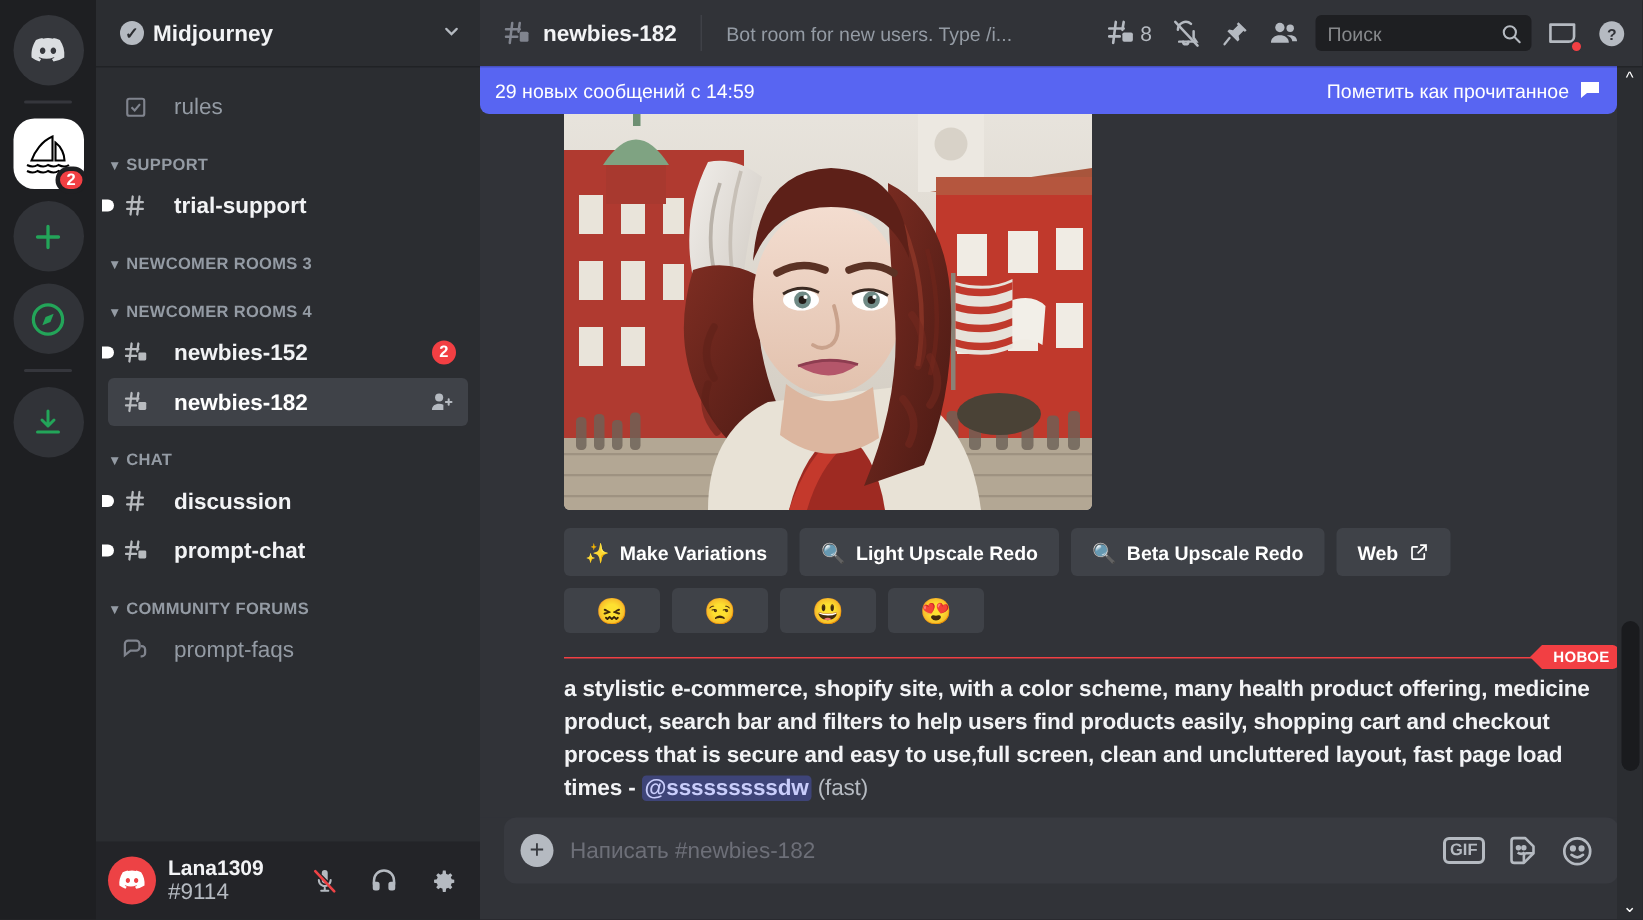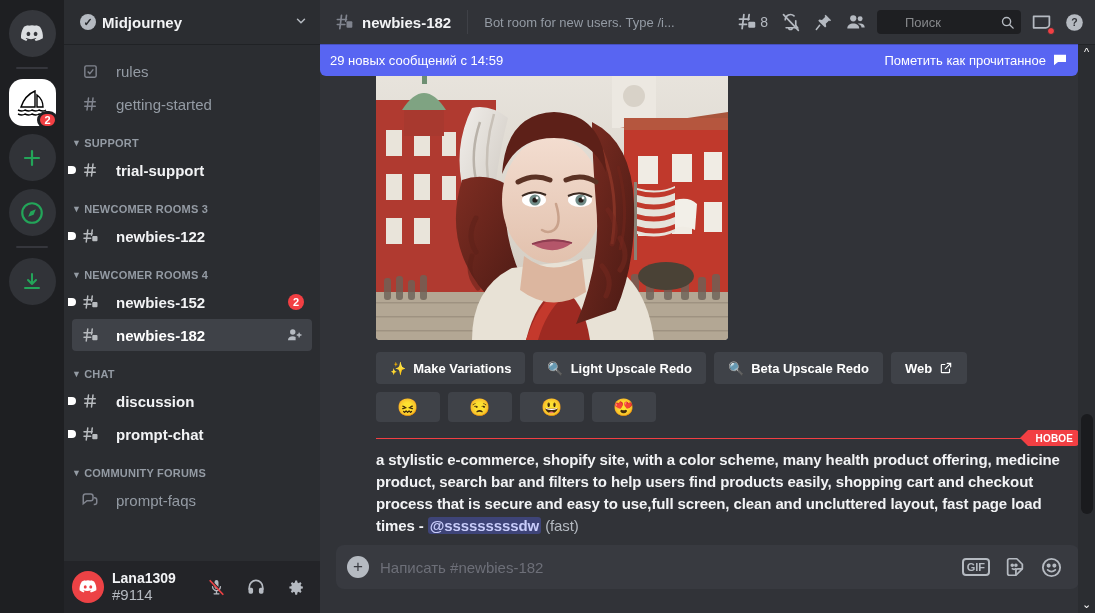--- a/index.html
+++ b/index.html
@@ -105,21 +105,21 @@
   .ch-topic {
     color: #949ba4; font-size: 13px; flex: 1; min-width: 0;
     white-space: nowrap; overflow: hidden; text-overflow: ellipsis; cursor: pointer;
   }
   .hicon { display: flex; align-items: center; gap: 3px; color: #b5bac1; cursor: pointer; padding: 2px; }
   .hicon .cnt { font-size: 14px; font-weight: 500; }
   .search-box {
     width: 144px; height: 24px; background: #1e1f22; border-radius: 4px;
     display: flex; align-items: center; padding: 0 6px 0 8px; gap: 4px; cursor: text;
   }
-  .search-ph { flex: 1; color: #87898c; font-size: 13px; margin-left: 20px; }
+  .search-ph { flex: 1; color: #87898c; font-size: 13px; }
   .inbox-wrap { position: relative; display: flex; }
   .inbox-dot { position: absolute; right: -1px; bottom: 0px; width: 8px; height: 8px; border-radius: 50%; background: #f23f43; border: 1px solid #313338; }
 
   .banner {
     position: absolute; top: 44px; left: 0; right: 17px; height: 26px;
     background: #5865f2; color: #fff; font-size: 13px;
     display: flex; align-items: center; padding: 16px 10px; z-index: 2;
     border-radius: 0 0 6px 6px;
   }
   .banner .left { flex: 1; }
@@ -243,56 +243,38 @@
       <div class="chan">
         <span class="c-icon">
           <svg width="17" height="17" viewBox="0 0 24 24" fill="none" stroke="currentColor" stroke-width="2">
               <rect x="4" y="4" width="16" height="16" rx="2"></rect>
               <path d="M8 12l3 3 5-6"></path>
             </svg>
         </span>
         <span class="c-label">rules</span>
       </div>
 
-      <div class="chan">
-        <span class="c-icon">
-          <svg width="18" height="18" viewBox="0 0 24 24" fill="none" stroke="currentColor" stroke-width="2" stroke-linecap="round">
-              <path d="M5 9h14M5 15h14M10 4l-2 16M16 4l-2 16"></path>
-            </svg>
-        </span>
-        <span class="c-label">getting-started</span>
-      </div>
 
       <div class="cat">
         <span class="caret">▼</span>
         <span>SUPPORT</span>
       </div>
       <div class="chan unread">
         <span class="dot"></span>
         <span class="c-icon">
           <svg width="18" height="18" viewBox="0 0 24 24" fill="none" stroke="currentColor" stroke-width="2" stroke-linecap="round">
               <path d="M5 9h14M5 15h14M10 4l-2 16M16 4l-2 16"></path>
             </svg>
         </span>
         <span class="c-label">trial-support</span>
       </div>
 
       <div class="cat">
         <span class="caret">▼</span>
         <span>NEWCOMER ROOMS 3</span>
-      </div>
-      <div class="chan unread">
-        <span class="dot"></span>
-        <span class="c-icon">
-          <svg width="18" height="18" viewBox="0 0 24 24" fill="none" stroke="currentColor" stroke-width="2" stroke-linecap="round">
-              <path d="M4 9h11M4 15h9M9 4l-2 16M15 4l-1 7"></path>
-              <rect x="15" y="12" width="7" height="7" rx="1.2" fill="currentColor" stroke="none"></rect>
-            </svg>
-        </span>
-        <span class="c-label">newbies-122</span>
       </div>
 
       <div class="cat">
         <span class="caret">▼</span>
         <span>NEWCOMER ROOMS 4</span>
       </div>
       <div class="chan unread">
         <span class="dot"></span>
         <span class="c-icon">
           <svg width="18" height="18" viewBox="0 0 24 24" fill="none" stroke="currentColor" stroke-width="2" stroke-linecap="round">

